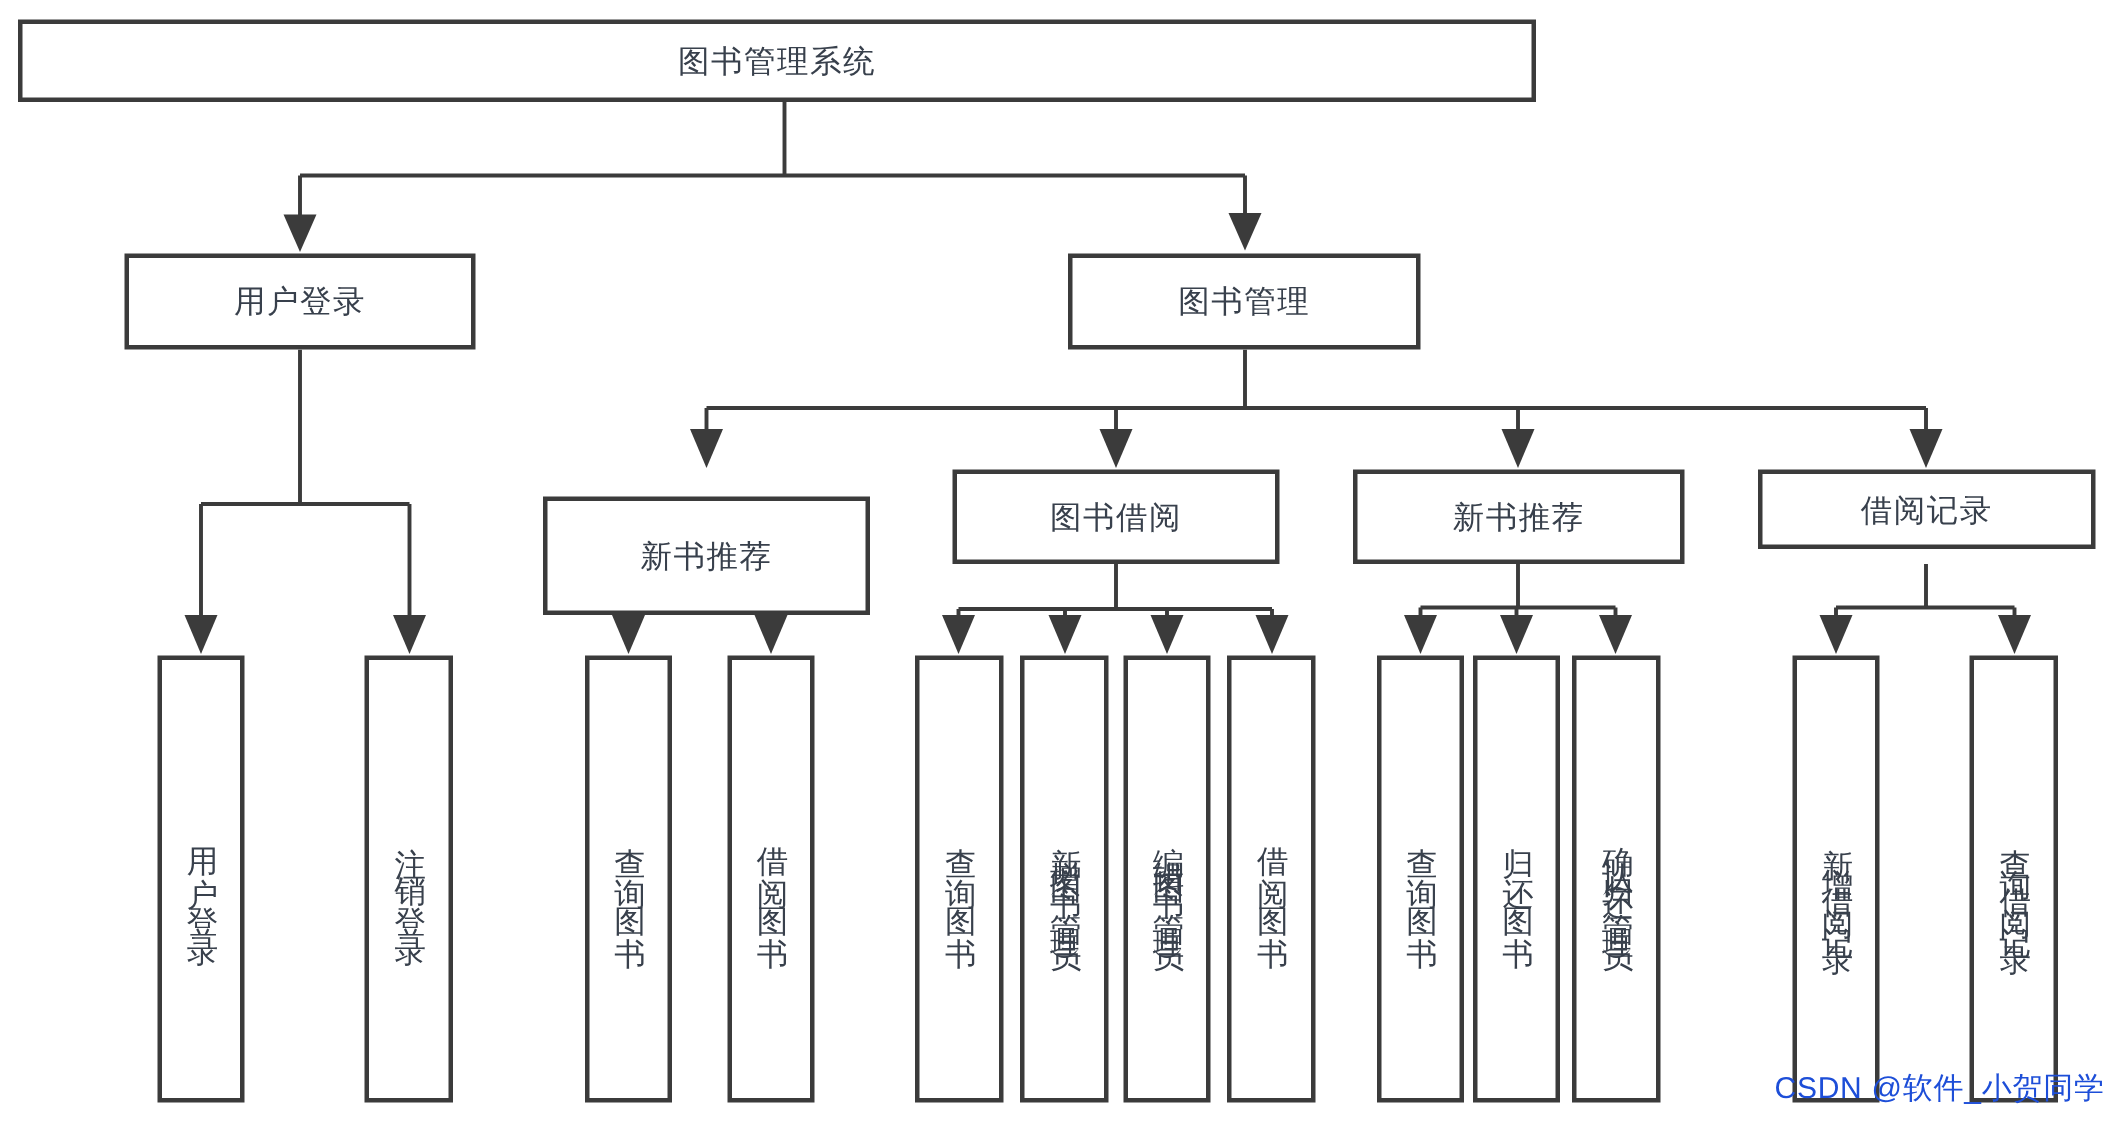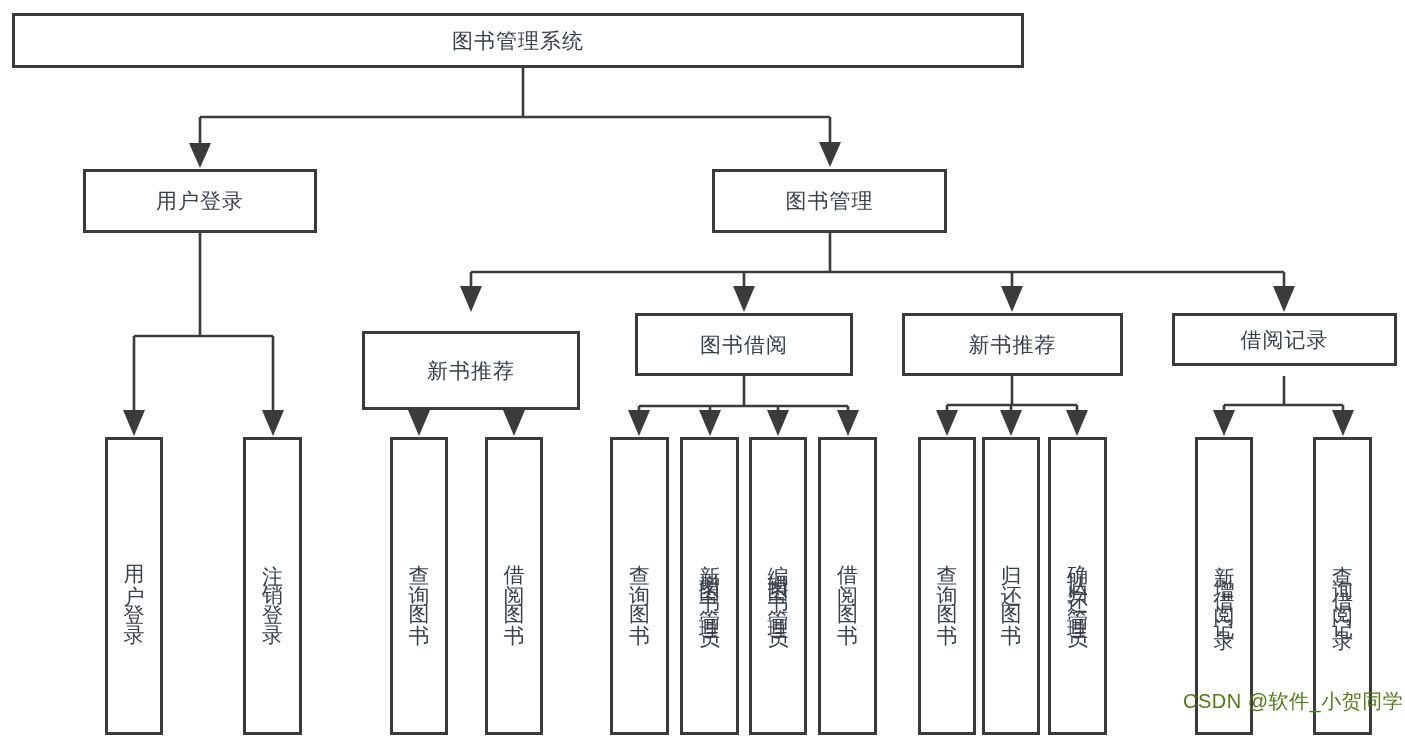--- a/index.html
+++ b/index.html
@@ -46,23 +46,23 @@
     white-space: nowrap;
     color: #38404c;
     font-size: 21px;
   }
   .vshort { letter-spacing: 20px; }
   .vmid   { letter-spacing: 13px; }
   .vlong  { letter-spacing: 9px;  }
   .watermark {
     position: absolute;
     left: 1183px;
-    top: 688px;
+    top: 712px;
     font-size: 20px;
-    color: #4d7c0f;
+    color: #1d4ed8;
     z-index: 3;
     white-space: nowrap;
     letter-spacing: 0.5px;
   }
 </style>
 </head>
 <body>
 
 <div class="canvas">
 

